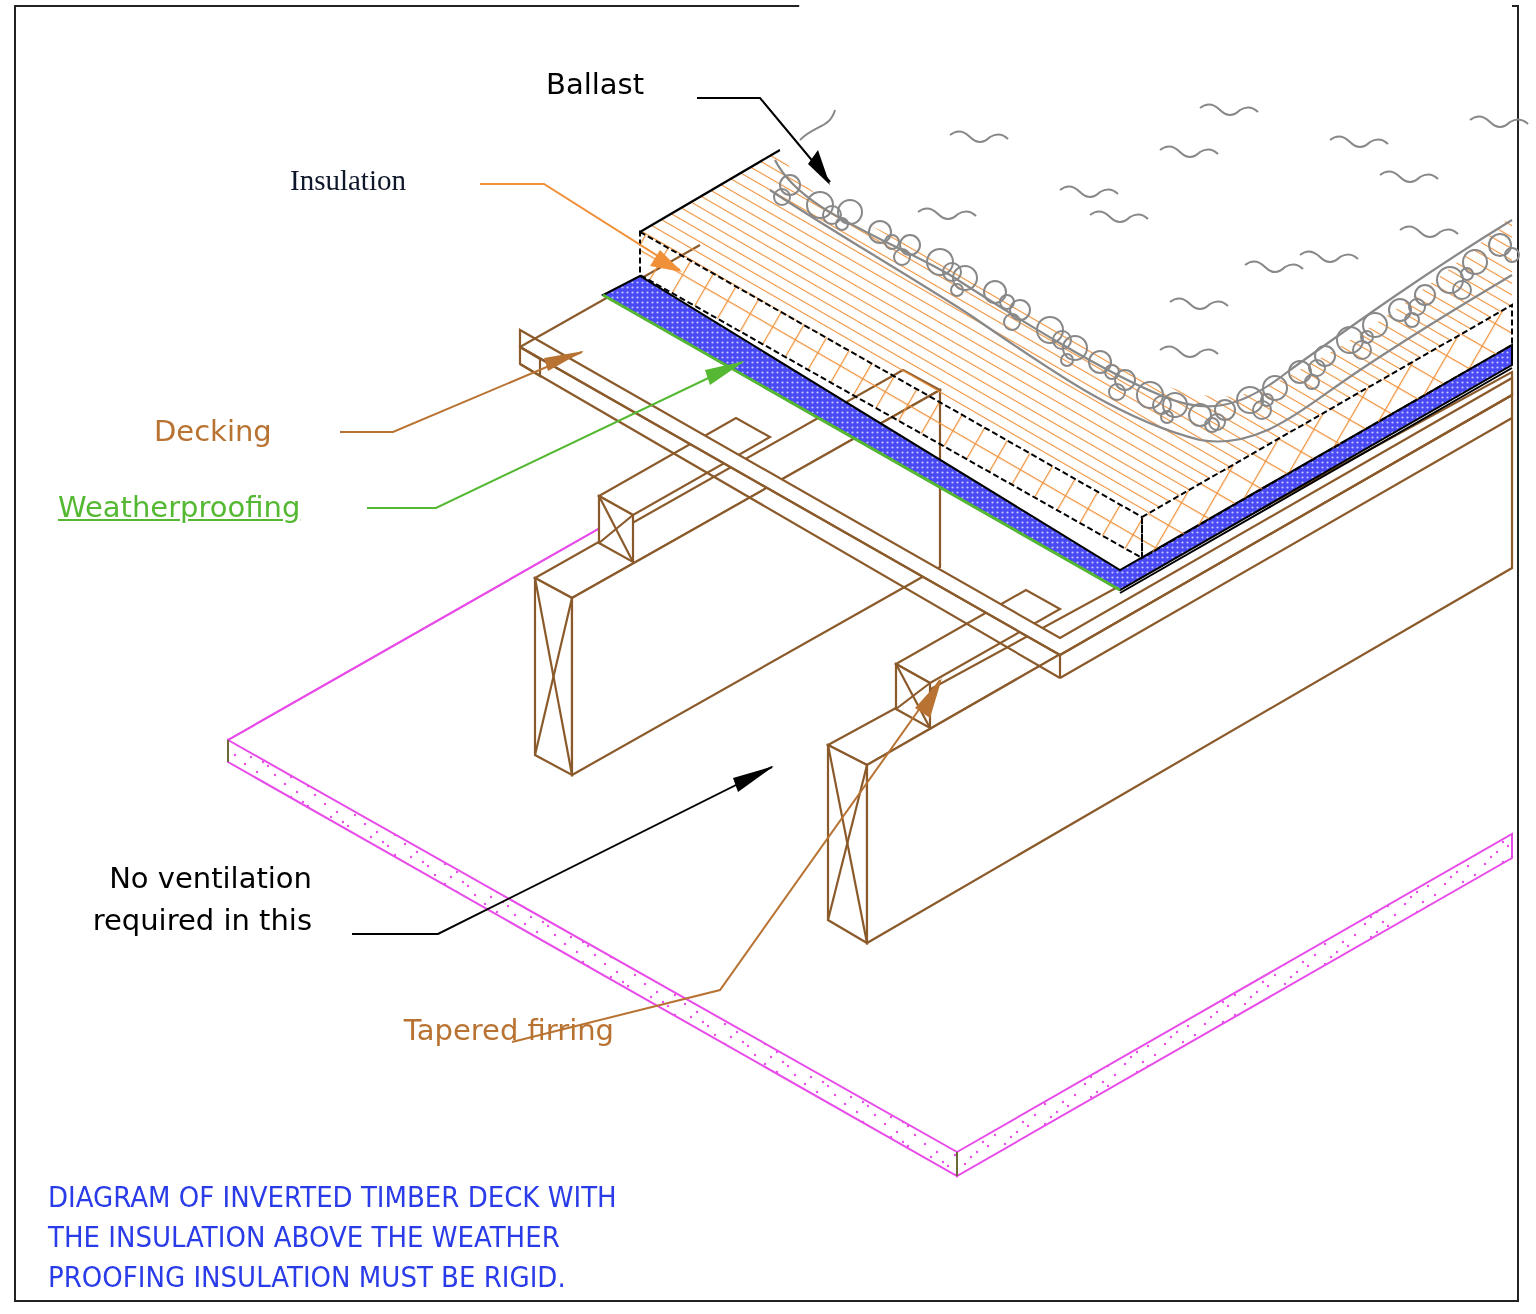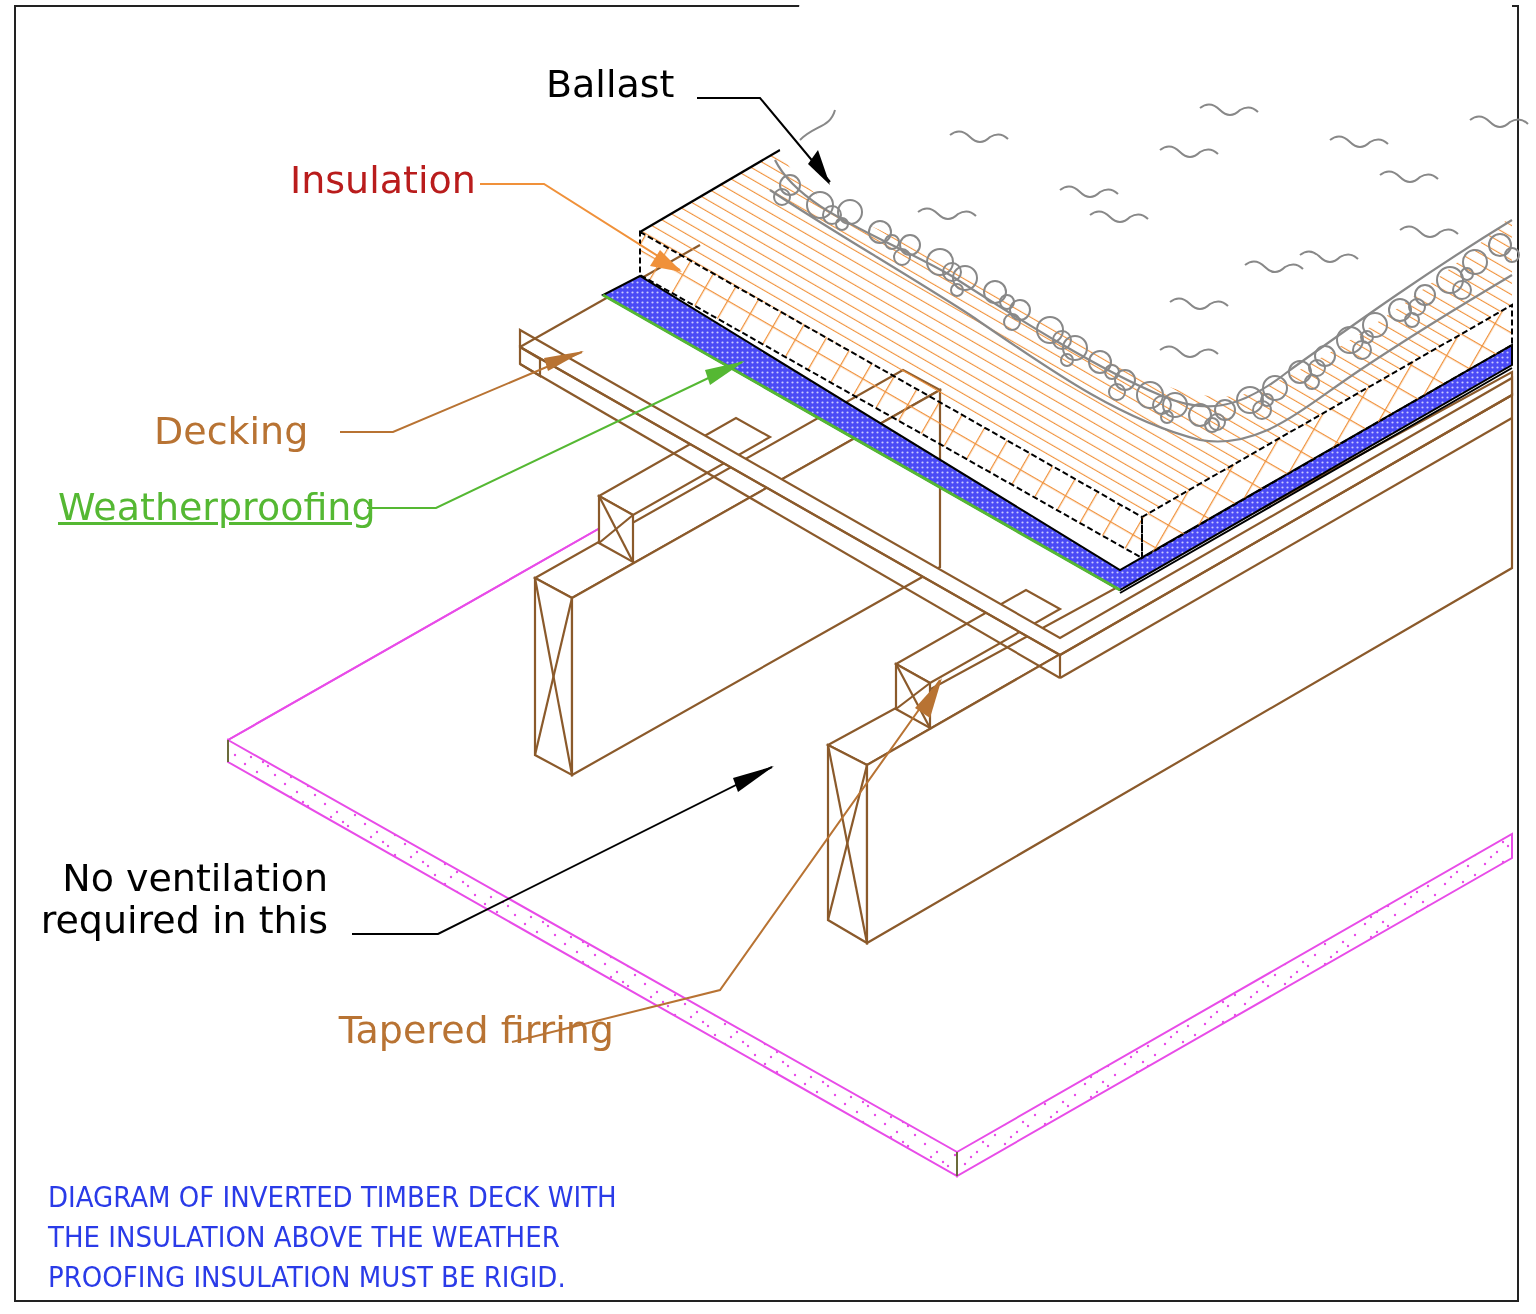--- a/index.html
+++ b/index.html
@@ -1,19 +1,19 @@
 <!DOCTYPE html>
 <html><head>
 <meta charset="utf-8">
 <style>
   html, body { margin: 0; padding: 0; background: #ffffff; }
   body { width: 1536px; height: 1314px; position: relative; overflow: hidden; font-family: "DejaVu Sans", sans-serif; }
   #frame { position: absolute; left: 14px; top: 5px; width: 1505px; height: 1297px; border: 2px solid #222; box-sizing: border-box; }
   svg { position: absolute; left: 0; top: 0; }
-  .lbl { position: absolute; font-family: "DejaVu Sans", sans-serif; font-size: 38px; line-height: 42px; white-space: nowrap; }
+  .lbl { position: absolute; font-family: "DejaVu Sans", sans-serif; font-size: 29px; line-height: 42px; white-space: nowrap; }
   .caption { position: absolute; left: 48px; top: 1178px; font-family: "DejaVu Sans", sans-serif; font-size: 28px; line-height: 40px; color: #2a3be8; transform: scaleX(0.93); transform-origin: left top; }
   .caption div { white-space: nowrap; }
 </style>
 </head>
 <body>
 
 <div id="frame"></div>
 
 <svg width="1536" height="1314" viewBox="0 0 1536 1314">
   <defs>
@@ -205,25 +205,25 @@
     <polyline points="352,934 438,934 772,767" fill="none" stroke="#000" stroke-width="2"></polyline>
     <polygon points="774,766 738,792 733,778" fill="#000"></polygon>
   </g>
   <g>
     <polyline points="512,1042 720,990 940,680" fill="none" stroke="#b87333" stroke-width="2"></polyline>
     <polygon points="942,678 930,718 915,708" fill="#b87333"></polygon>
   </g>
 </svg>
 
 <div class="lbl" style="left:546px; top:63px; color:#000;">Ballast</div>
-<div class="lbl" style="left:290px; top:159px; color:#b91c1c;">Insulation</div>
+<div class="lbl" style="left:290px; top:159px; color:#0f172a;font-family:Liberation Serif, serif;">Insulation</div>
 <div class="lbl" style="left:154px; top:410px; color:#b87333;">Decking</div>
 <div class="lbl" style="left:58px; top:486px; color:#55b833;text-decoration:underline;">Weatherproofing</div>
 
-<div class="lbl" style="left:28px; top:857px; width:300px; text-align:right; color:#000;">
+<div class="lbl" style="left:12px; top:857px; width:300px; text-align:right; color:#000;">
   <div>No ventilation</div>
   <div>required in this</div>
 </div>
 
 <div class="lbl" style="left:74px; top:1009px; width:540px; text-align:right; color:#b87333;">
   <div>Tapered firring</div>
 </div>
 
 <div class="caption">
   <div>DIAGRAM OF INVERTED TIMBER DECK WITH</div>

